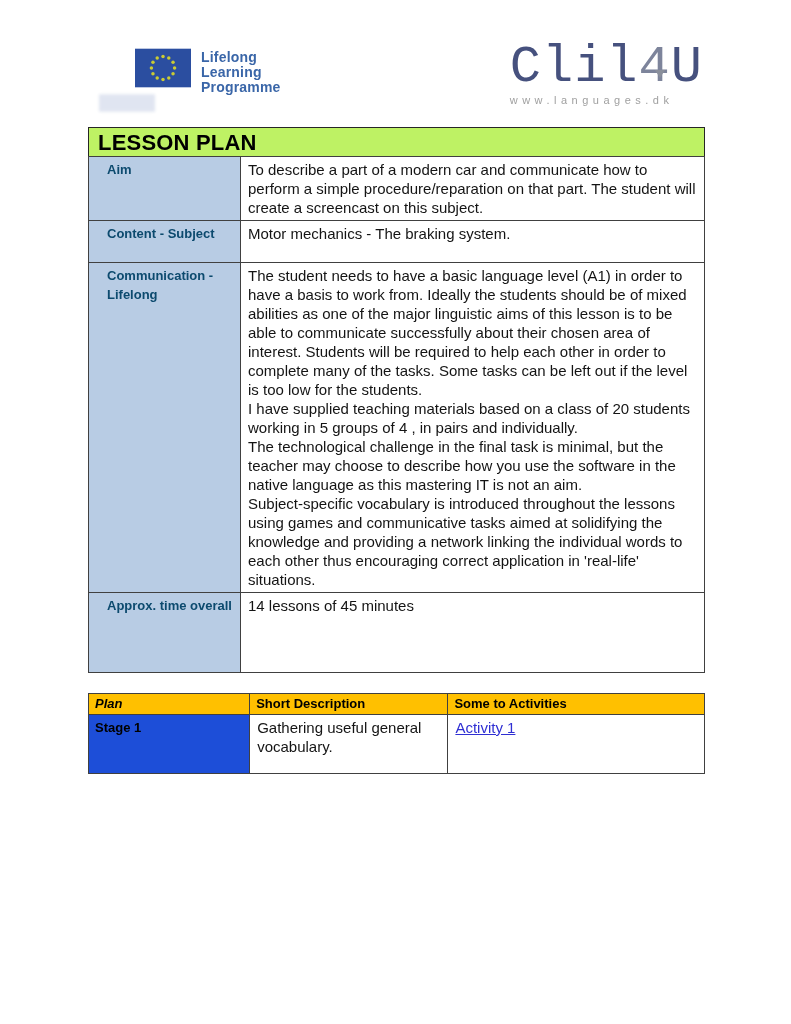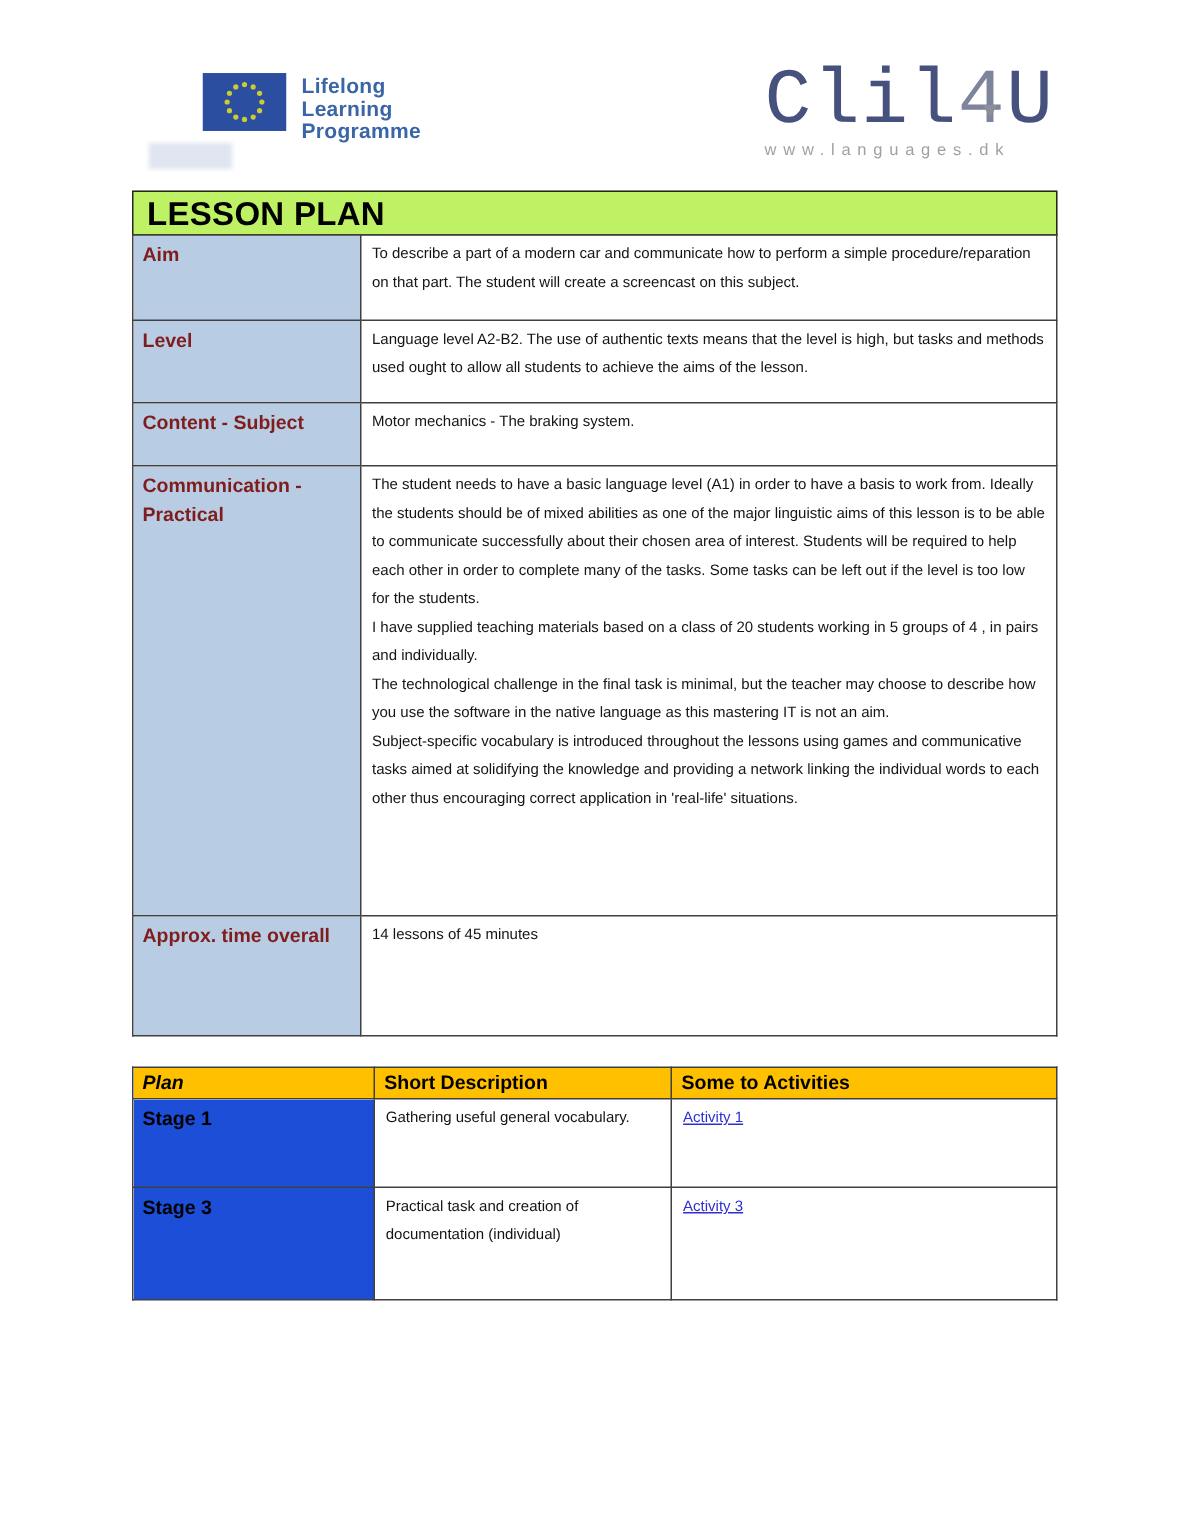--- a/index.html
+++ b/index.html
@@ -43,27 +43,27 @@
   .doc{margin-left:88px;width:617px;}
   .title-bar{
     box-sizing:border-box;width:617px;height:30px;
     background:#bef264;border:1px solid #262626;
     font-size:22px;font-weight:bold;color:#000;
     padding:1px 0 0 9px;letter-spacing:.2px;line-height:28px;
   }
   table{border-collapse:collapse;table-layout:fixed;width:617px;}
   td,th{
     border:1px solid #404040;vertical-align:top;text-align:left;
-    padding:3px 7px;font-size:10px;line-height:19px;
+    padding:3px 7px;font-size:15px;line-height:19px;
     box-sizing:border-box;overflow:hidden;
   }
   .info-table{margin-top:-1px;}
   .label-cell{
     background:#B8CCE4;font-weight:bold;font-size:13px;
-    width:152px;padding-left:6px;padding-right:4px;color:#7f1d1d;
+    width:152px;padding-left:18px;padding-right:4px;color:#0c4a6e;
   }
   .text-cell{white-space:pre-line;color:#141414;}
   .h-aim{height:57px;}
   .h-level{height:55px;}
   .h-content{height:42px;}
   .h-comm{height:300px;}
   .h-approx{height:80px;}
   .gap{height:20px;}
   
   .plan-table th.col-head{
@@ -127,30 +127,26 @@
 <div class="doc">
 
   <div class="title-bar">LESSON PLAN</div>
 
   <table class="info-table">
     <tbody>
       <tr class="h-aim">
         <td class="label-cell">Aim</td>
         <td class="text-cell">To describe a part of a modern car and communicate how to perform a simple procedure/reparation on that part. The student will create a screencast on this subject.</td>
       </tr>
-      <tr class="h-level">
-        <td class="label-cell">Level</td>
-        <td class="text-cell">Language level A2-B2. The use of authentic texts means that the level is high, but tasks and methods used ought to allow all students to achieve the aims of the lesson.</td>
-      </tr>
       <tr class="h-content">
         <td class="label-cell">Content - Subject</td>
         <td class="text-cell">Motor mechanics - The braking system.</td>
       </tr>
       <tr class="h-comm">
-        <td class="label-cell">Communication - Practical</td>
+        <td class="label-cell">Communication - Lifelong</td>
         <td class="text-cell">The student needs to have a basic language level (A1) in order to have a basis to work from. Ideally the students should be of mixed abilities as one of the major linguistic aims of this lesson is to be able to communicate successfully about their chosen area of interest. Students will be required to help each other in order to complete many of the tasks. Some tasks can be left out if the level is too low for the students.
 I have supplied teaching materials based on a class of 20 students working in 5 groups of 4 , in pairs and individually.
 The technological challenge in the final task is minimal, but the teacher may choose to describe how you use the software in the native language as this mastering IT is not an aim.
 Subject-specific vocabulary is introduced throughout the lessons using games and communicative tasks aimed at solidifying the knowledge and providing a network linking the individual words to each other thus encouraging correct application in 'real-life' situations.</td>
       </tr>
       <tr class="h-approx">
         <td class="label-cell">Approx. time overall</td>
         <td class="text-cell">14 lessons of 45 minutes</td>
       </tr>
     </tbody>
@@ -163,21 +159,16 @@
       <tr>
         <th class="col-head col-plan">Plan</th>
         <th class="col-head col-desc">Short Description</th>
         <th class="col-head col-link">Some to Activities</th>
       </tr>
       <tr class="h-stage1">
         <td class="stage-cell">Stage 1</td>
         <td class="text-cell">Gathering useful general vocabulary.</td>
         <td><a href="#" class="activity-link">Activity 1</a></td>
       </tr>
-      <tr class="h-stage3">
-        <td class="stage-cell">Stage 3</td>
-        <td class="text-cell">Practical task and creation of documentation (individual)</td>
-        <td><a href="#" class="activity-link">Activity 3</a></td>
-      </tr>
     </tbody>
   </table>
 
 </div>
 
 </body></html>

